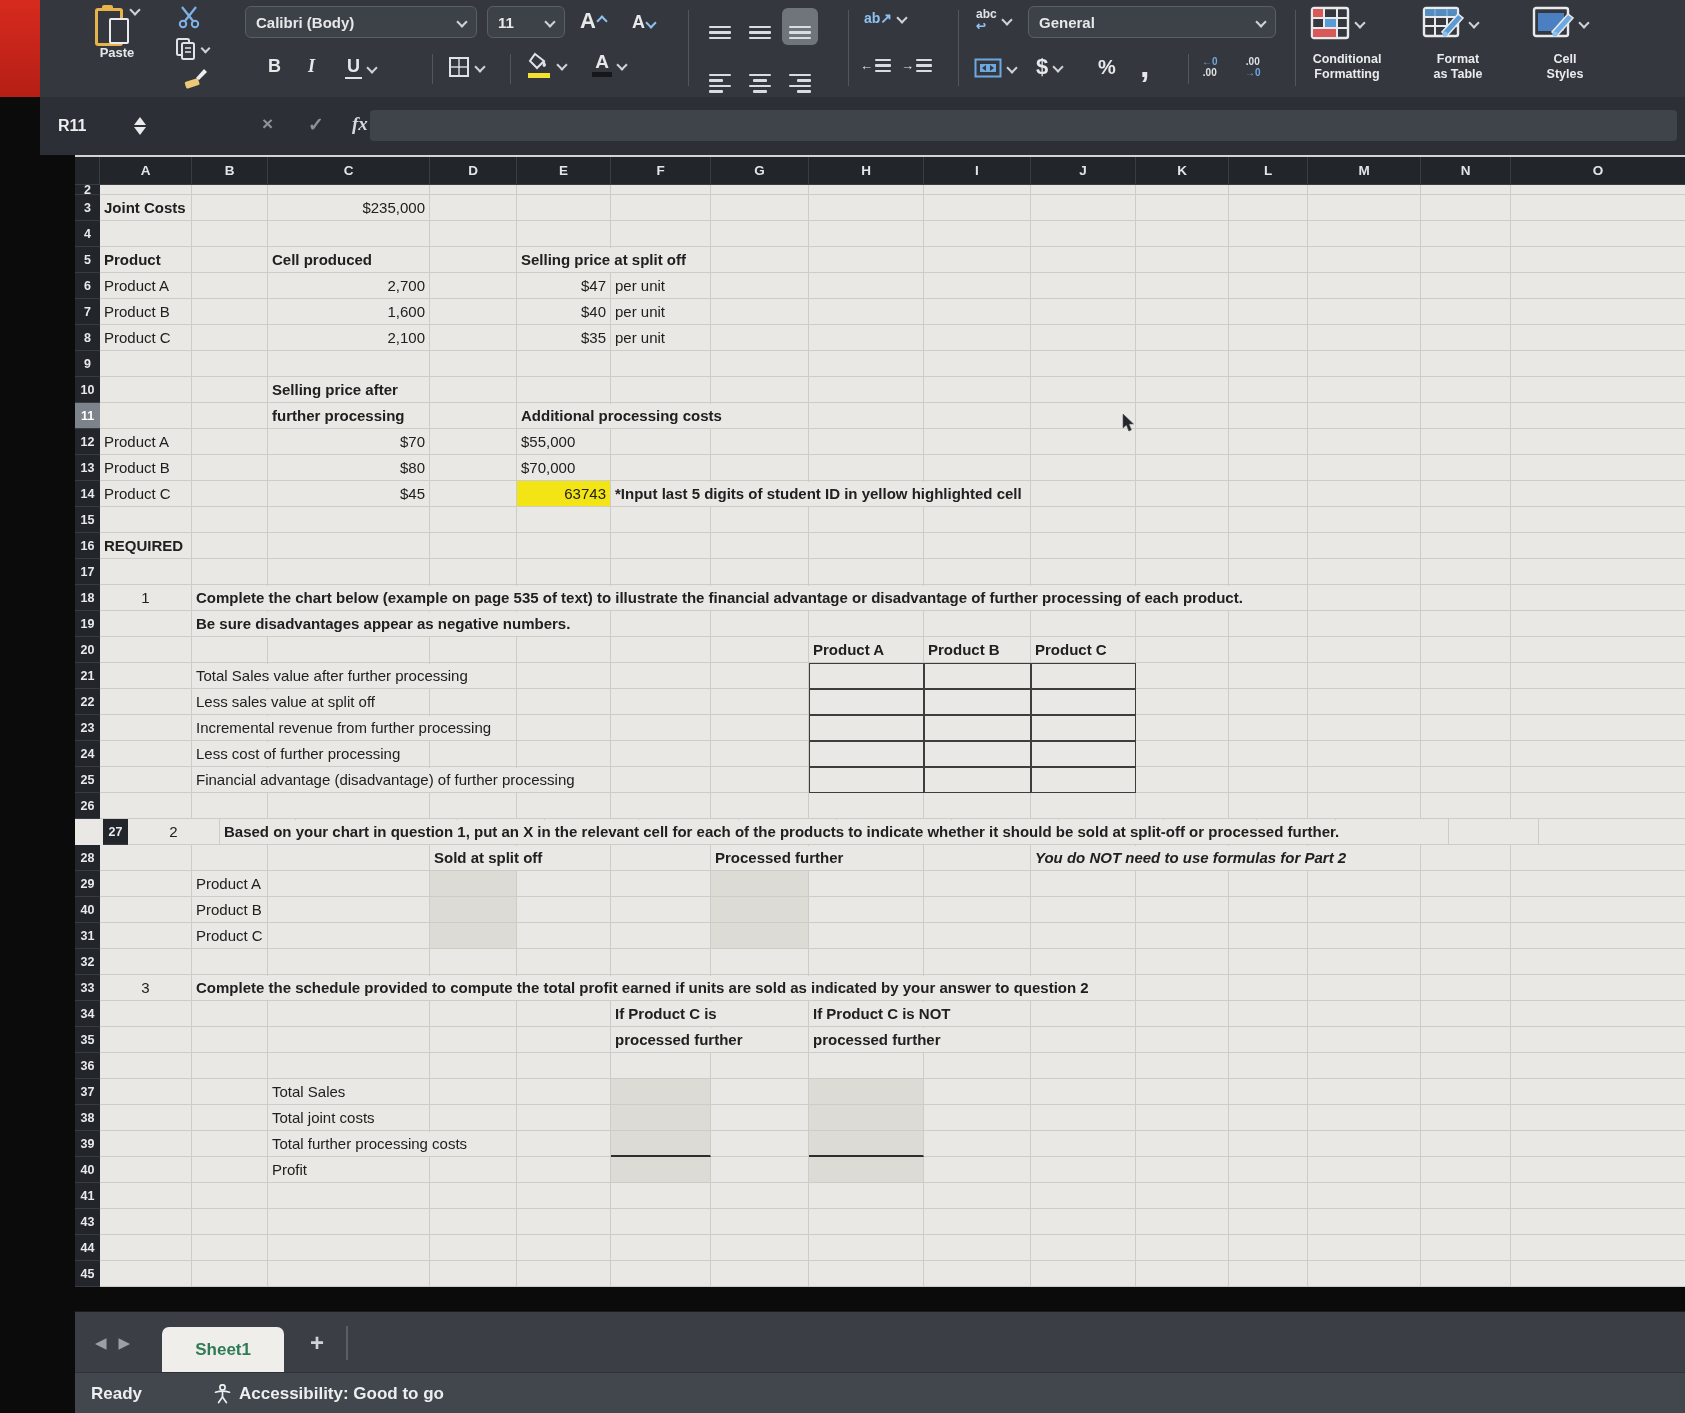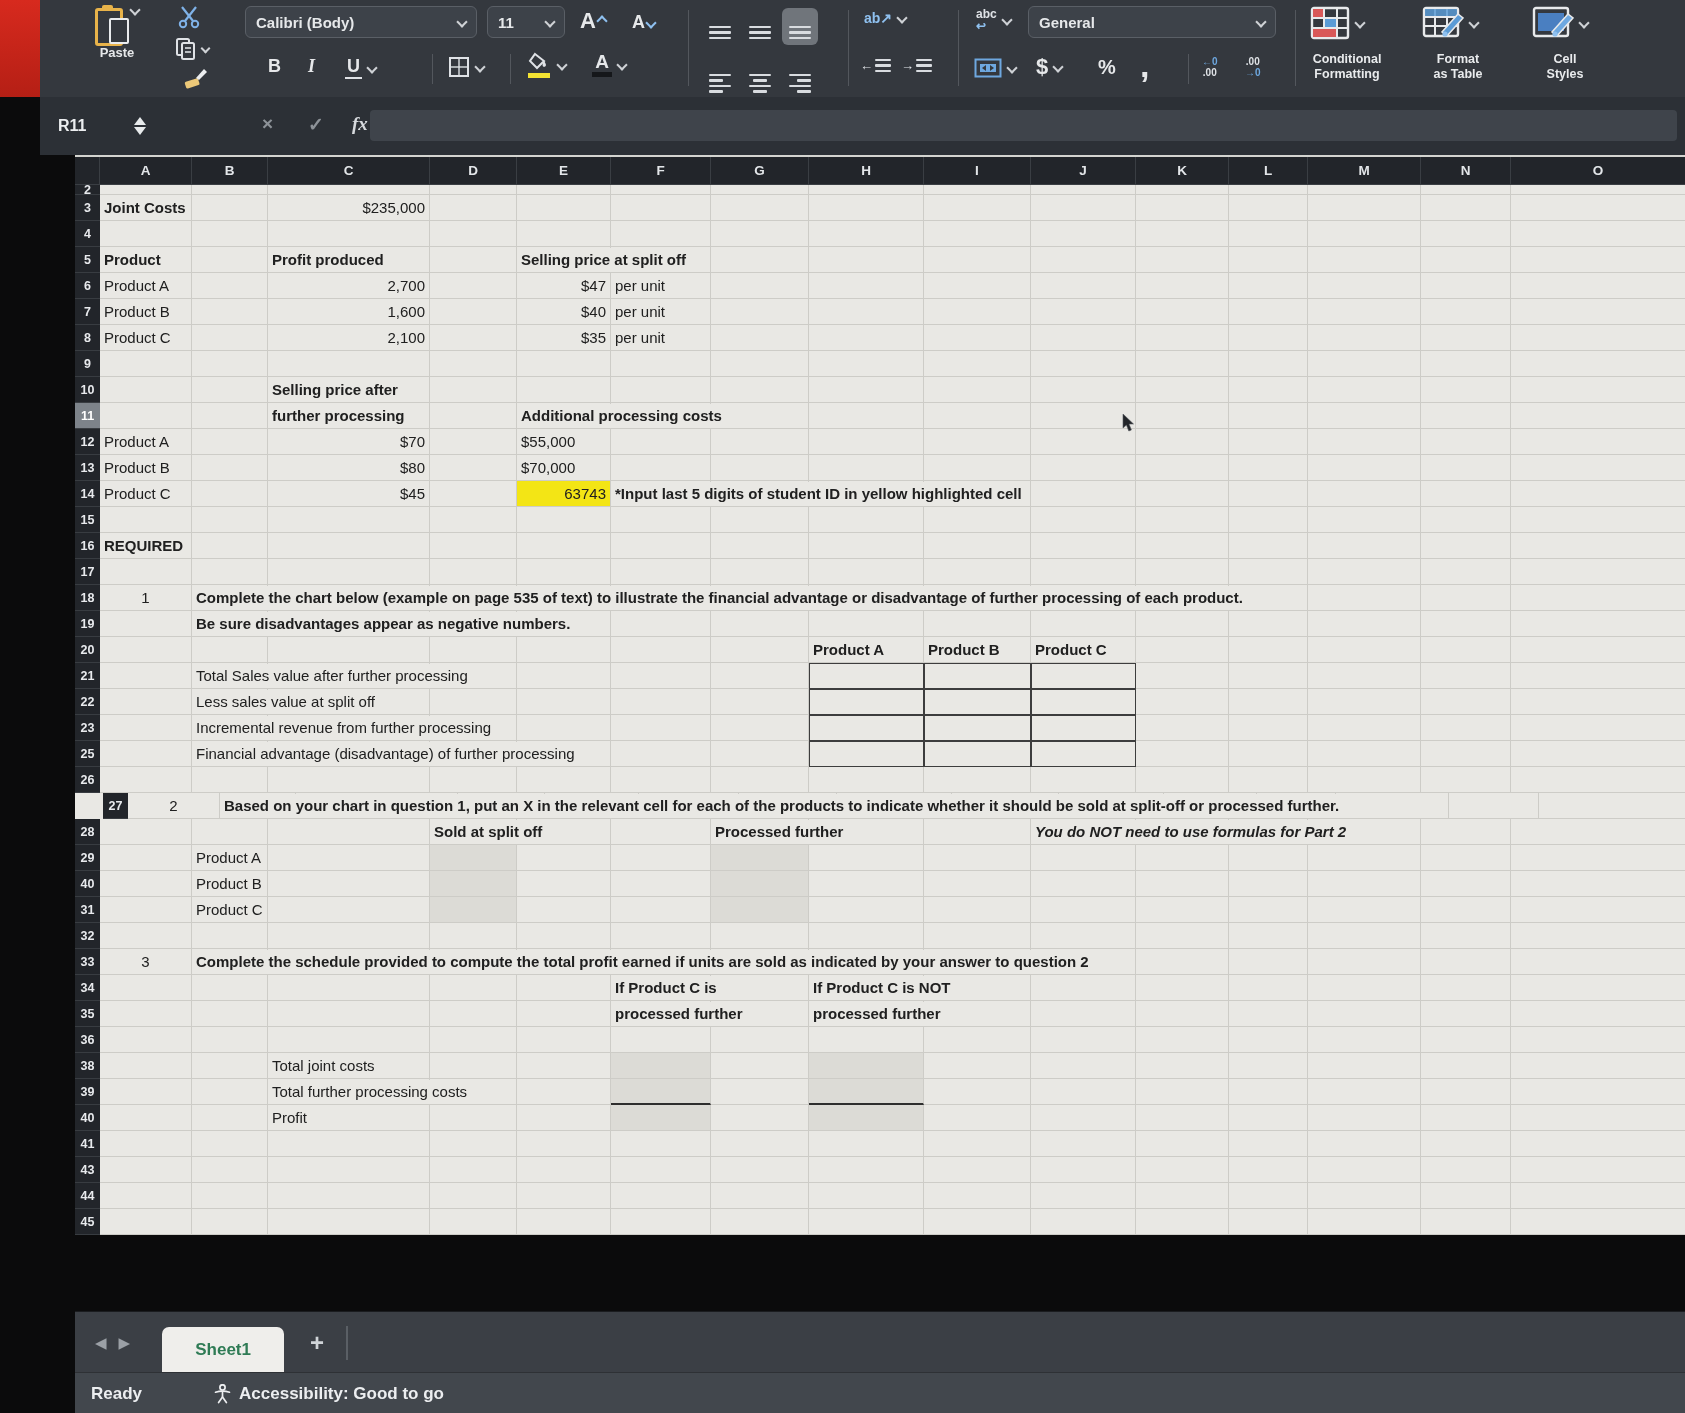--- a/index.html
+++ b/index.html
@@ -415,21 +415,21 @@
         <div class="gcell" style="width: 90px;"></div>
         <div class="gcell" style="width: 175px;"></div>
       </div>
       <div class="grow" style="height: 26px;">
         <div class="gnum">5</div>
         <div class="gcell fb" style="width: 92px;">
           <span class="t">Product</span>
         </div>
         <div class="gcell" style="width: 76px;"></div>
         <div class="gcell fb" style="width: 162px;">
-          <span class="t">Profit produced</span>
+          <span class="t">Cell produced</span>
         </div>
         <div class="gcell" style="width: 87px;"></div>
         <div class="gcell fb" style="width: 94px;">
           <span class="t ov">Selling price at split off</span>
         </div>
         <div class="gcell" style="width: 100px;"></div>
         <div class="gcell" style="width: 98px;"></div>
         <div class="gcell" style="width: 115px;"></div>
         <div class="gcell" style="width: 107px;"></div>
         <div class="gcell" style="width: 105px;"></div>
@@ -811,20 +811,40 @@
         <div class="gcell" style="width: 79px;"></div>
         <div class="gcell" style="width: 113px;"></div>
         <div class="gcell" style="width: 90px;"></div>
         <div class="gcell" style="width: 175px;"></div>
       </div>
       <div class="grow" style="height: 26px;">
         <div class="gnum">23</div>
         <div class="gcell" style="width: 92px;"></div>
         <div class="gcell" style="width: 76px;">
           <span class="t ov">Incremental revenue from further processing</span>
+        </div>
+        <div class="gcell" style="width: 162px;"></div>
+        <div class="gcell" style="width: 87px;"></div>
+        <div class="gcell" style="width: 94px;"></div>
+        <div class="gcell" style="width: 100px;"></div>
+        <div class="gcell" style="width: 98px;"></div>
+        <div class="gcell box" style="width: 115px;"></div>
+        <div class="gcell box" style="width: 107px;"></div>
+        <div class="gcell box" style="width: 105px;"></div>
+        <div class="gcell" style="width: 93px;"></div>
+        <div class="gcell" style="width: 79px;"></div>
+        <div class="gcell" style="width: 113px;"></div>
+        <div class="gcell" style="width: 90px;"></div>
+        <div class="gcell" style="width: 175px;"></div>
+      </div>
+      <div class="grow" style="height: 26px;">
+        <div class="gnum">24</div>
+        <div class="gcell" style="width: 92px;"></div>
+        <div class="gcell" style="width: 76px;">
+          <span class="t ov">Less cost of further processing</span>
         </div>
         <div class="gcell" style="width: 162px;"></div>
         <div class="gcell" style="width: 87px;"></div>
         <div class="gcell" style="width: 94px;"></div>
         <div class="gcell" style="width: 100px;"></div>
         <div class="gcell" style="width: 98px;"></div>
         <div class="gcell box" style="width: 115px;"></div>
         <div class="gcell box" style="width: 107px;"></div>
         <div class="gcell box" style="width: 105px;"></div>
         <div class="gcell" style="width: 93px;"></div>
@@ -1064,20 +1084,40 @@
       <div class="grow" style="height: 26px;">
         <div class="gnum">36</div>
         <div class="gcell" style="width: 92px;"></div>
         <div class="gcell" style="width: 76px;"></div>
         <div class="gcell" style="width: 162px;"></div>
         <div class="gcell" style="width: 87px;"></div>
         <div class="gcell" style="width: 94px;"></div>
         <div class="gcell" style="width: 100px;"></div>
         <div class="gcell" style="width: 98px;"></div>
         <div class="gcell" style="width: 115px;"></div>
+        <div class="gcell" style="width: 107px;"></div>
+        <div class="gcell" style="width: 105px;"></div>
+        <div class="gcell" style="width: 93px;"></div>
+        <div class="gcell" style="width: 79px;"></div>
+        <div class="gcell" style="width: 113px;"></div>
+        <div class="gcell" style="width: 90px;"></div>
+        <div class="gcell" style="width: 175px;"></div>
+      </div>
+      <div class="grow" style="height: 26px;">
+        <div class="gnum">37</div>
+        <div class="gcell" style="width: 92px;"></div>
+        <div class="gcell" style="width: 76px;"></div>
+        <div class="gcell" style="width: 162px;">
+          <span class="t ov">Total Sales</span>
+        </div>
+        <div class="gcell" style="width: 87px;"></div>
+        <div class="gcell" style="width: 94px;"></div>
+        <div class="gcell bgs" style="width: 100px;"></div>
+        <div class="gcell" style="width: 98px;"></div>
+        <div class="gcell bgs" style="width: 115px;"></div>
         <div class="gcell" style="width: 107px;"></div>
         <div class="gcell" style="width: 105px;"></div>
         <div class="gcell" style="width: 93px;"></div>
         <div class="gcell" style="width: 79px;"></div>
         <div class="gcell" style="width: 113px;"></div>
         <div class="gcell" style="width: 90px;"></div>
         <div class="gcell" style="width: 175px;"></div>
       </div>
       <div class="grow" style="height: 26px;">
         <div class="gnum">38</div>

